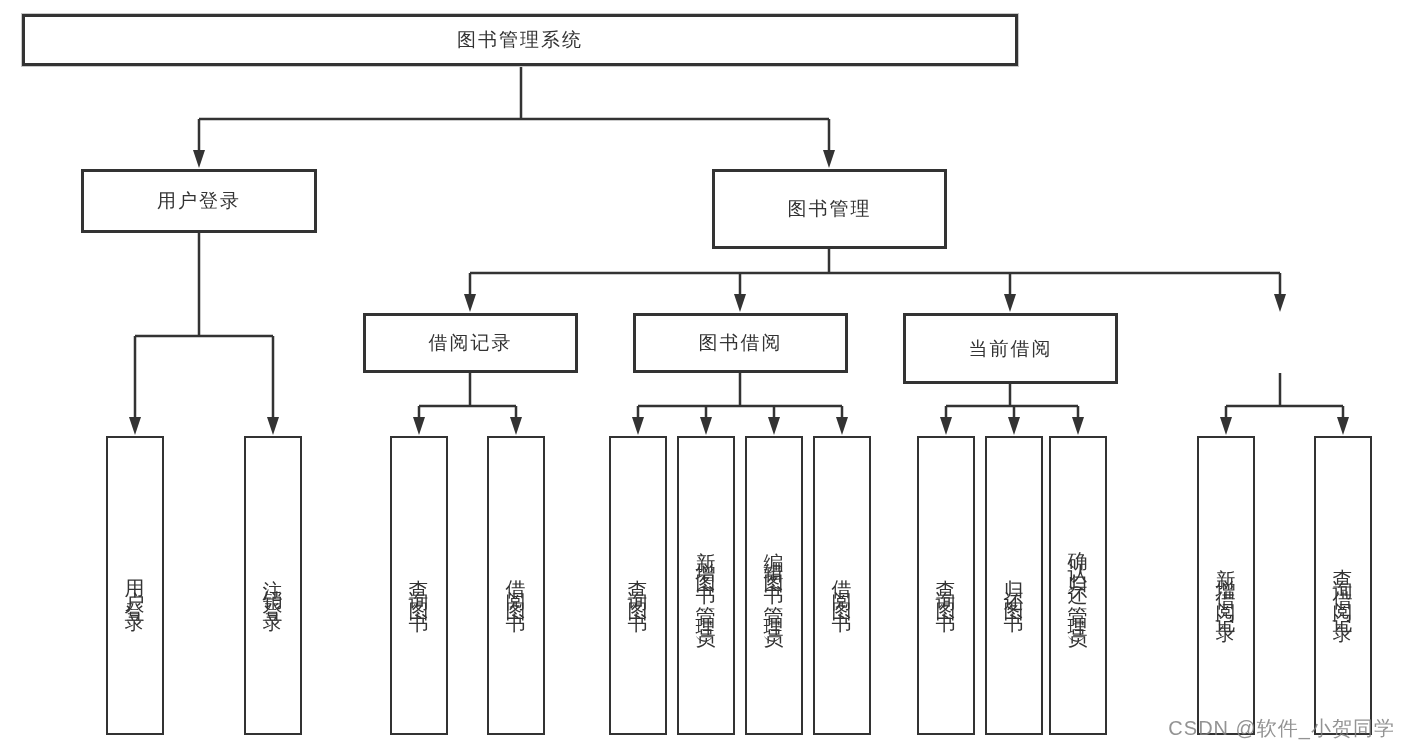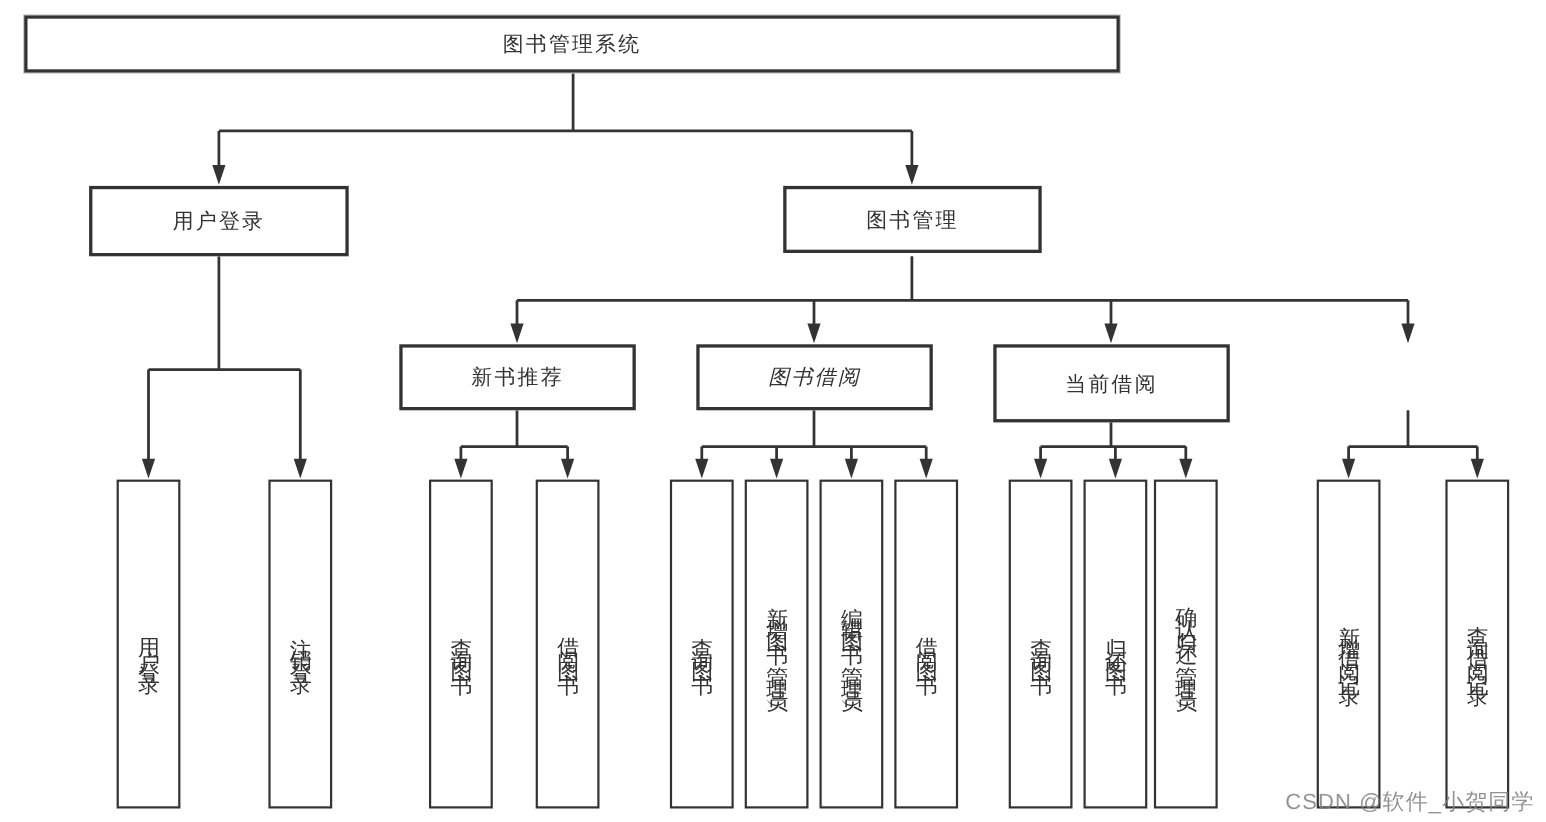--- a/index.html
+++ b/index.html
@@ -123,28 +123,28 @@
     </g>
   </svg>
 
   <div class="node root" style="left:22px; top:14px; width:996px; height:52px;">
     <span class="hlabel">图书管理系统</span>
   </div>
 
   <div class="node" style="left:81px; top:169px; width:236px; height:64px;">
     <span class="hlabel">用户登录</span>
   </div>
-  <div class="node" style="left:712px; top:169px; width:235px; height:61px;">
+  <div class="node" style="left:712px; top:169px; width:235px; height:80px;">
     <span class="hlabel">图书管理</span>
   </div>
 
   <div class="node" style="left:363px; top:313px; width:215px; height:60px;">
-    <span class="hlabel">新书推荐</span>
+    <span class="hlabel">借阅记录</span>
   </div>
-  <div class="node" style="left:633px; top:313px; width:215px; height:60px;font-style:italic;">
+  <div class="node" style="left:633px; top:313px; width:215px; height:60px;">
     <span class="hlabel">图书借阅</span>
   </div>
   <div class="node" style="left:903px; top:313px; width:215px; height:71px;">
     <span class="hlabel">当前借阅</span>
   </div>
 
   <div class="node leaf" style="left:106px; top:436px; width:58px; height:299px;">
     <span class="vlabel">用户登录</span>
   </div>
   <div class="node leaf" style="left:244px; top:436px; width:58px; height:299px;">

